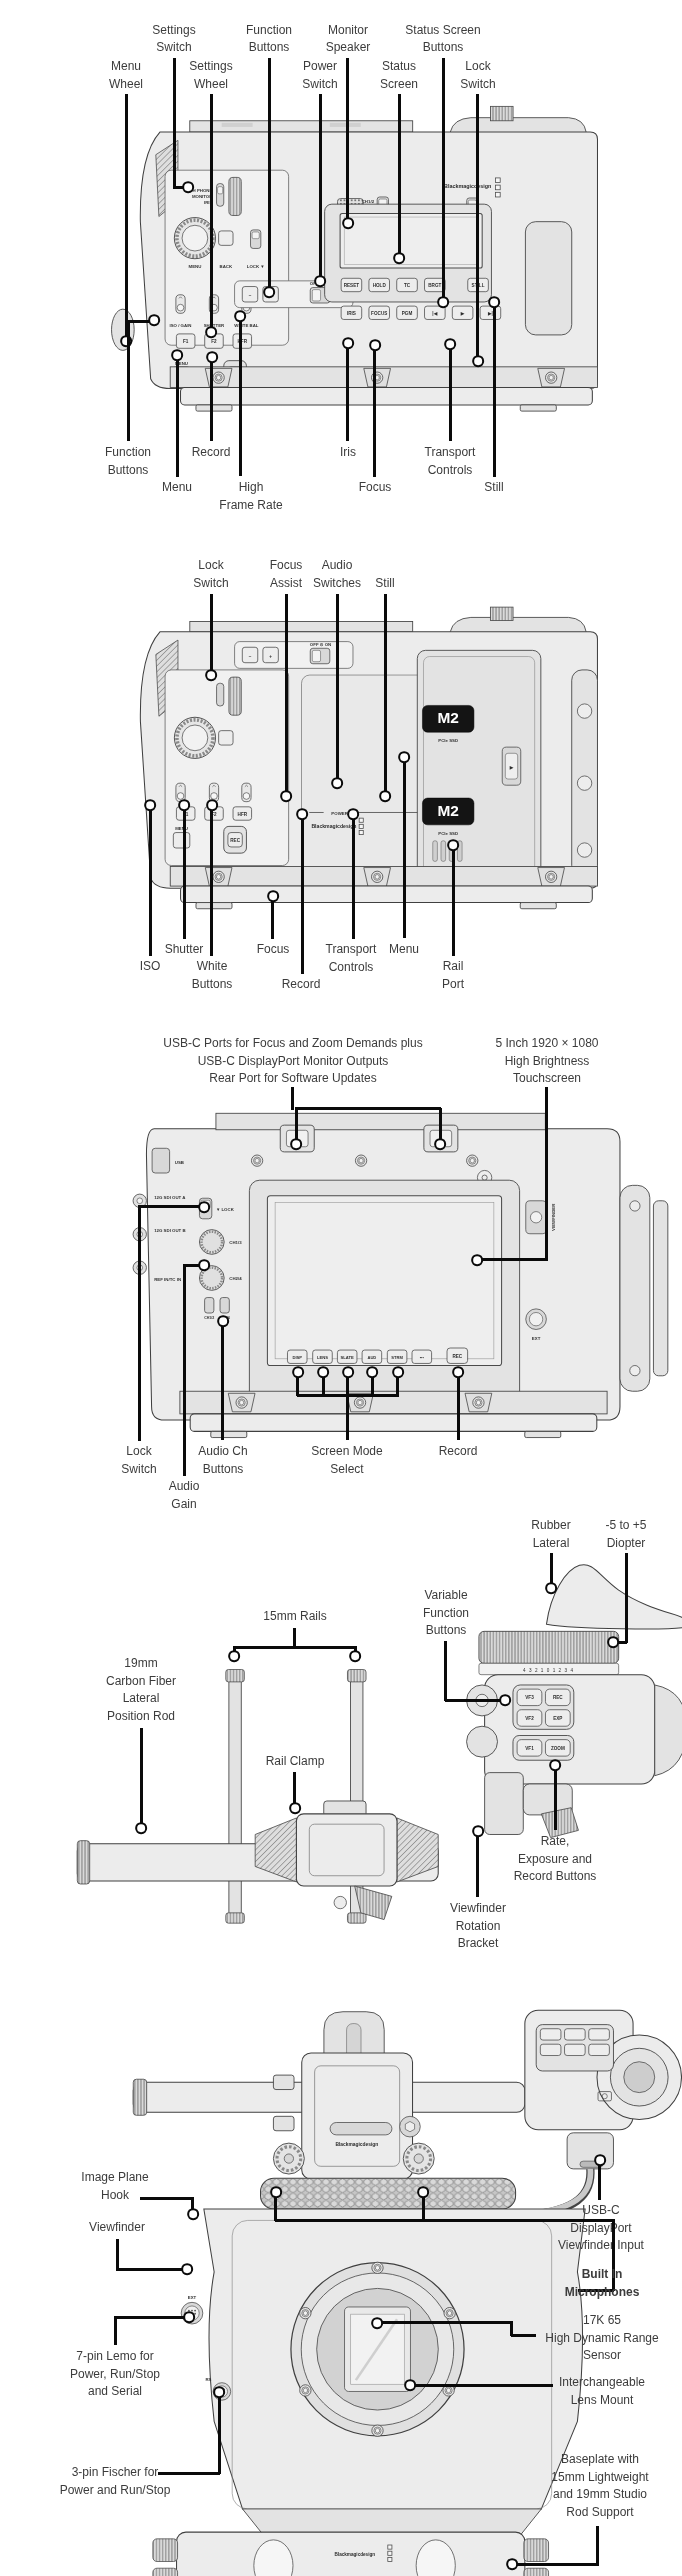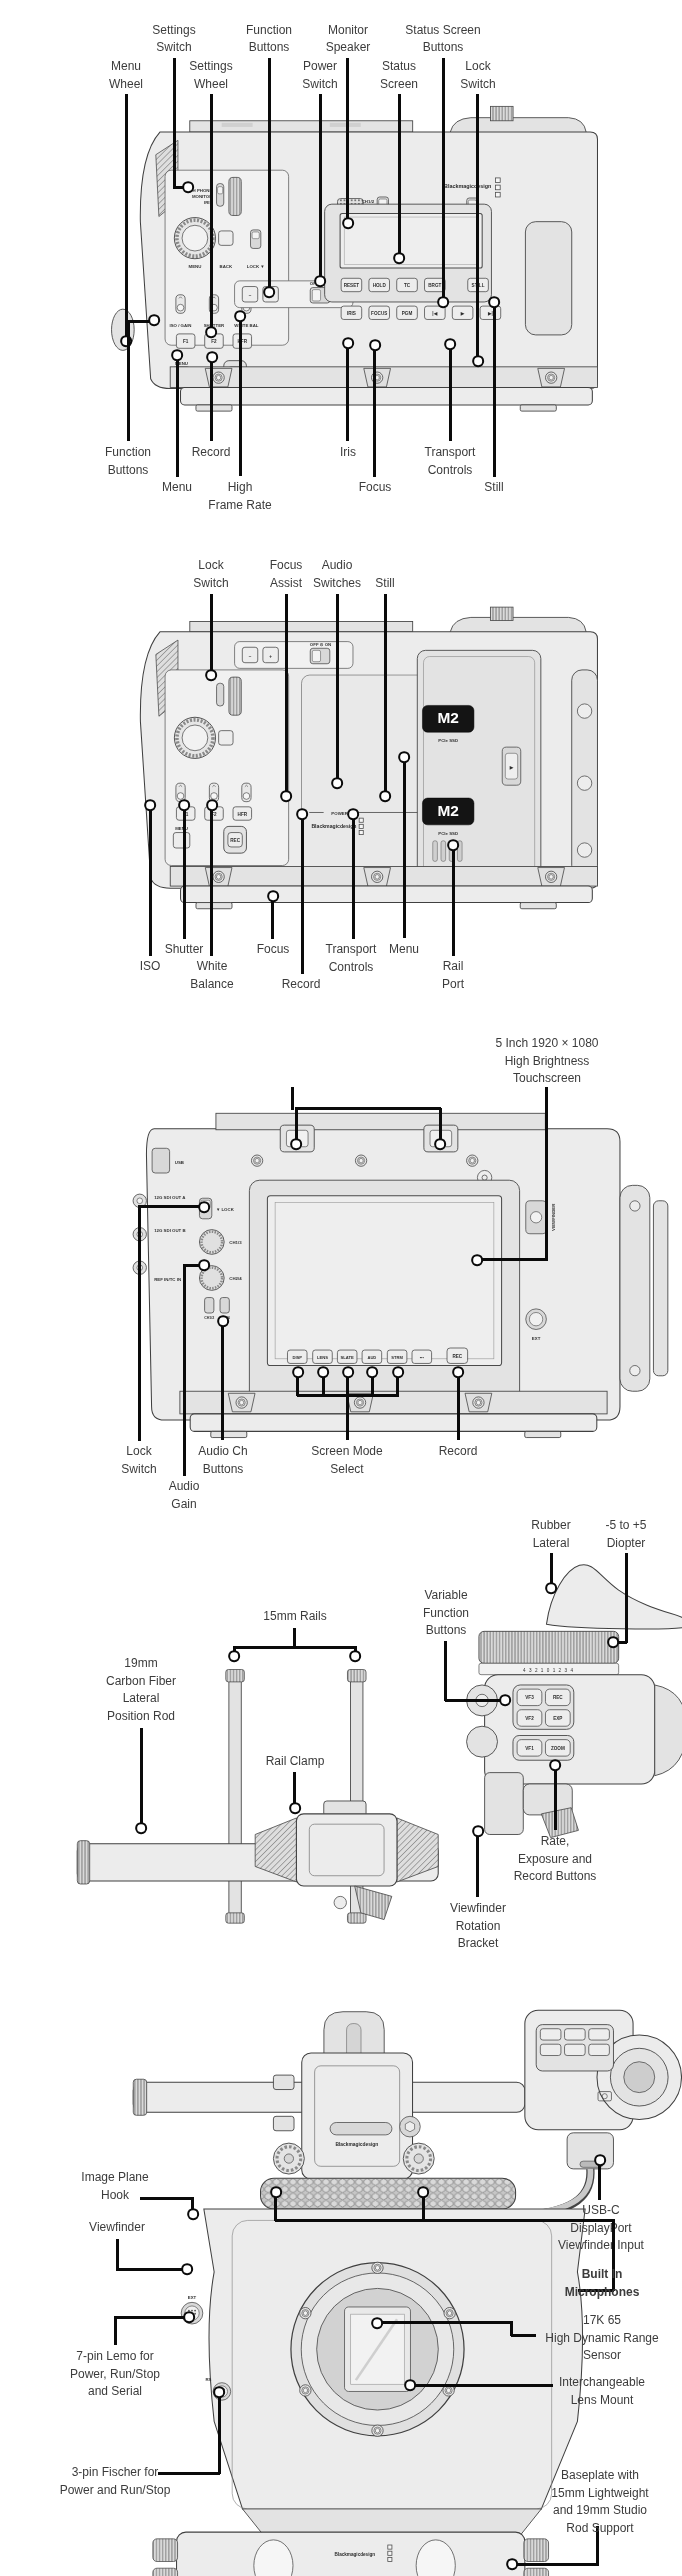--- a/index.html
+++ b/index.html
@@ -545,21 +545,21 @@
       <div class="label" style="left: 348px; top: 444px;">Iris</div>
       <div class="lline" style="left: 449px; top: 346px; width: 2.6px; height: 95px;"></div>
       <div class="ring" style="left: 450px; top: 344px;"></div>
       <div class="label" style="left: 450px; top: 444px;">Transport
 Controls</div>
       <div class="lline" style="left: 176px; top: 358px; width: 2.6px; height: 119px;"></div>
       <div class="ring" style="left: 177px; top: 355px;"></div>
       <div class="label" style="left: 177px; top: 479px;">Menu</div>
       <div class="lline" style="left: 239px; top: 318px; width: 2.6px; height: 158px;"></div>
       <div class="ring" style="left: 240px; top: 316px;"></div>
-      <div class="label" style="left: 240px; top: 479px;">High
+      <div class="label" style="left: 251px; top: 479px;">High
 Frame Rate</div>
       <div class="lline" style="left: 373px; top: 347px; width: 2.6px; height: 130px;"></div>
       <div class="ring" style="left: 375px; top: 345px;"></div>
       <div class="label" style="left: 375px; top: 479px;">Focus</div>
       <div class="lline" style="left: 493px; top: 304px; width: 2.6px; height: 173px;"></div>
       <div class="ring" style="left: 494px; top: 302px;"></div>
       <div class="label" style="left: 494px; top: 479px;">Still</div>
       <div class="lline" style="left: 210px; top: 594px; width: 2.6px; height: 79px;"></div>
       <div class="ring" style="left: 211px; top: 675px;"></div>
       <div class="label" style="left: 211px; top: 557px;">Lock
@@ -587,34 +587,37 @@
 Controls</div>
       <div class="lline" style="left: 403px; top: 759px; width: 2.6px; height: 179px;"></div>
       <div class="ring" style="left: 404px; top: 757px;"></div>
       <div class="label" style="left: 404px; top: 941px;">Menu</div>
       <div class="lline" style="left: 149px; top: 807px; width: 2.6px; height: 149px;"></div>
       <div class="ring" style="left: 150px; top: 805px;"></div>
       <div class="label" style="left: 150px; top: 958px;">ISO</div>
       <div class="lline" style="left: 210px; top: 807px; width: 2.6px; height: 149px;"></div>
       <div class="ring" style="left: 212px; top: 805px;"></div>
       <div class="label" style="left: 212px; top: 958px;">White
-Balance</div>
+Buttons</div>
       <div class="lline" style="left: 301px; top: 816px; width: 2.6px; height: 158px;"></div>
       <div class="ring" style="left: 302px; top: 814px;"></div>
       <div class="label" style="left: 301px; top: 976px;">Record</div>
       <div class="lline" style="left: 452px; top: 847px; width: 2.6px; height: 109px;"></div>
       <div class="ring" style="left: 453px; top: 845px;"></div>
       <div class="label" style="left: 453px; top: 958px;">Rail
 Port</div>
       <div class="lline" style="left: 291px; top: 1087px; width: 2.6px; height: 23px;"></div>
       <div class="lline" style="left: 295px; top: 1107px; width: 146px; height: 2.6px;"></div>
       <div class="lline" style="left: 295px; top: 1108px; width: 2.6px; height: 34px;"></div>
       <div class="lline" style="left: 439px; top: 1108px; width: 2.6px; height: 34px;"></div>
       <div class="ring" style="left: 296px; top: 1144px;"></div>
       <div class="ring" style="left: 440px; top: 1144px;"></div>
+      <div class="label" style="left: 293px; top: 1035px;">USB-C Ports for Focus and Zoom Demands plus
+USB-C DisplayPort Monitor Outputs
+Rear Port for Software Updates</div>
       <div class="lline" style="left: 545px; top: 1087px; width: 2.6px; height: 174px;"></div>
       <div class="lline" style="left: 480px; top: 1258px; width: 67px; height: 2.6px;"></div>
       <div class="ring" style="left: 477px; top: 1260px;"></div>
       <div class="label" style="left: 547px; top: 1035px;">5 Inch 1920 × 1080
 High Brightness
 Touchscreen</div>
       <div class="lline" style="left: 138px; top: 1206px; width: 2.6px; height: 235px;"></div>
       <div class="lline" style="left: 138px; top: 1205px; width: 63px; height: 2.6px;"></div>
       <div class="ring" style="left: 204px; top: 1207px;"></div>
       <div class="label" style="left: 139px; top: 1443px;">Lock
@@ -727,20 +730,20 @@
       <div class="label" style="left: 602px; top: 2374px;">Interchangeable
 Lens Mount</div>
       <div class="lline" style="left: 218px; top: 2394px; width: 2.6px; height: 80px;"></div>
       <div class="lline" style="left: 158px; top: 2472px; width: 62px; height: 2.6px;"></div>
       <div class="ring" style="left: 219px; top: 2392px;"></div>
       <div class="label" style="left: 115px; top: 2464px;">3-pin Fischer for
 Power and Run/Stop</div>
       <div class="lline" style="left: 514px; top: 2563px; width: 85px; height: 2.6px;"></div>
       <div class="lline" style="left: 596px; top: 2526px; width: 2.6px; height: 39px;"></div>
       <div class="ring" style="left: 512px; top: 2564px;"></div>
-      <div class="label" style="left: 600px; top: 2451px; margin-top: 16px;">Baseplate with
+      <div class="label" style="left: 600px; top: 2451px;">Baseplate with
 15mm Lightweight
 and 19mm Studio
 Rod Support</div>
     </div>
 
 </div>
 
 
 </body></html>

